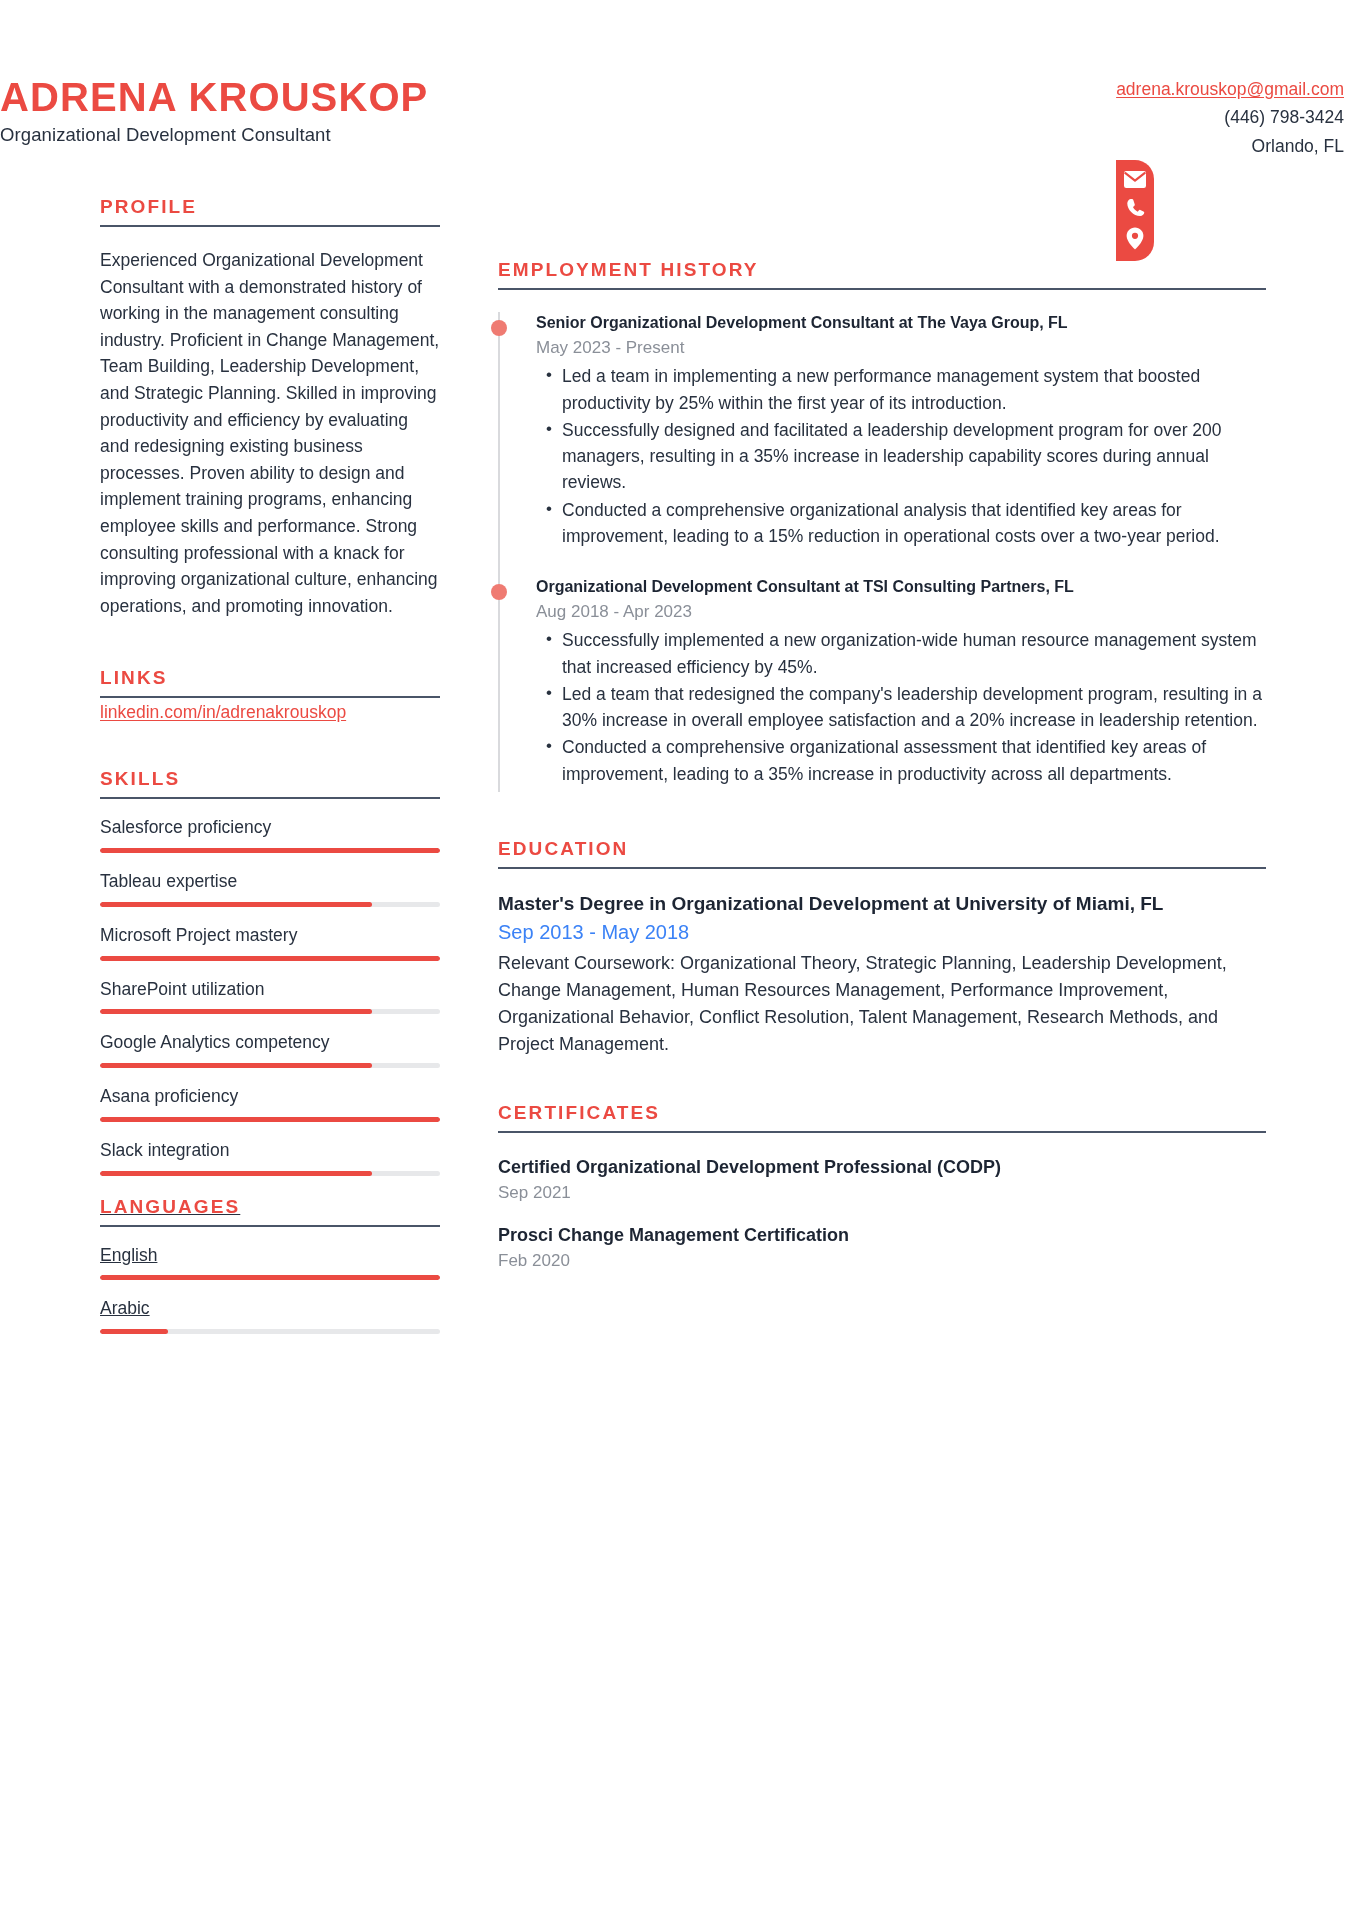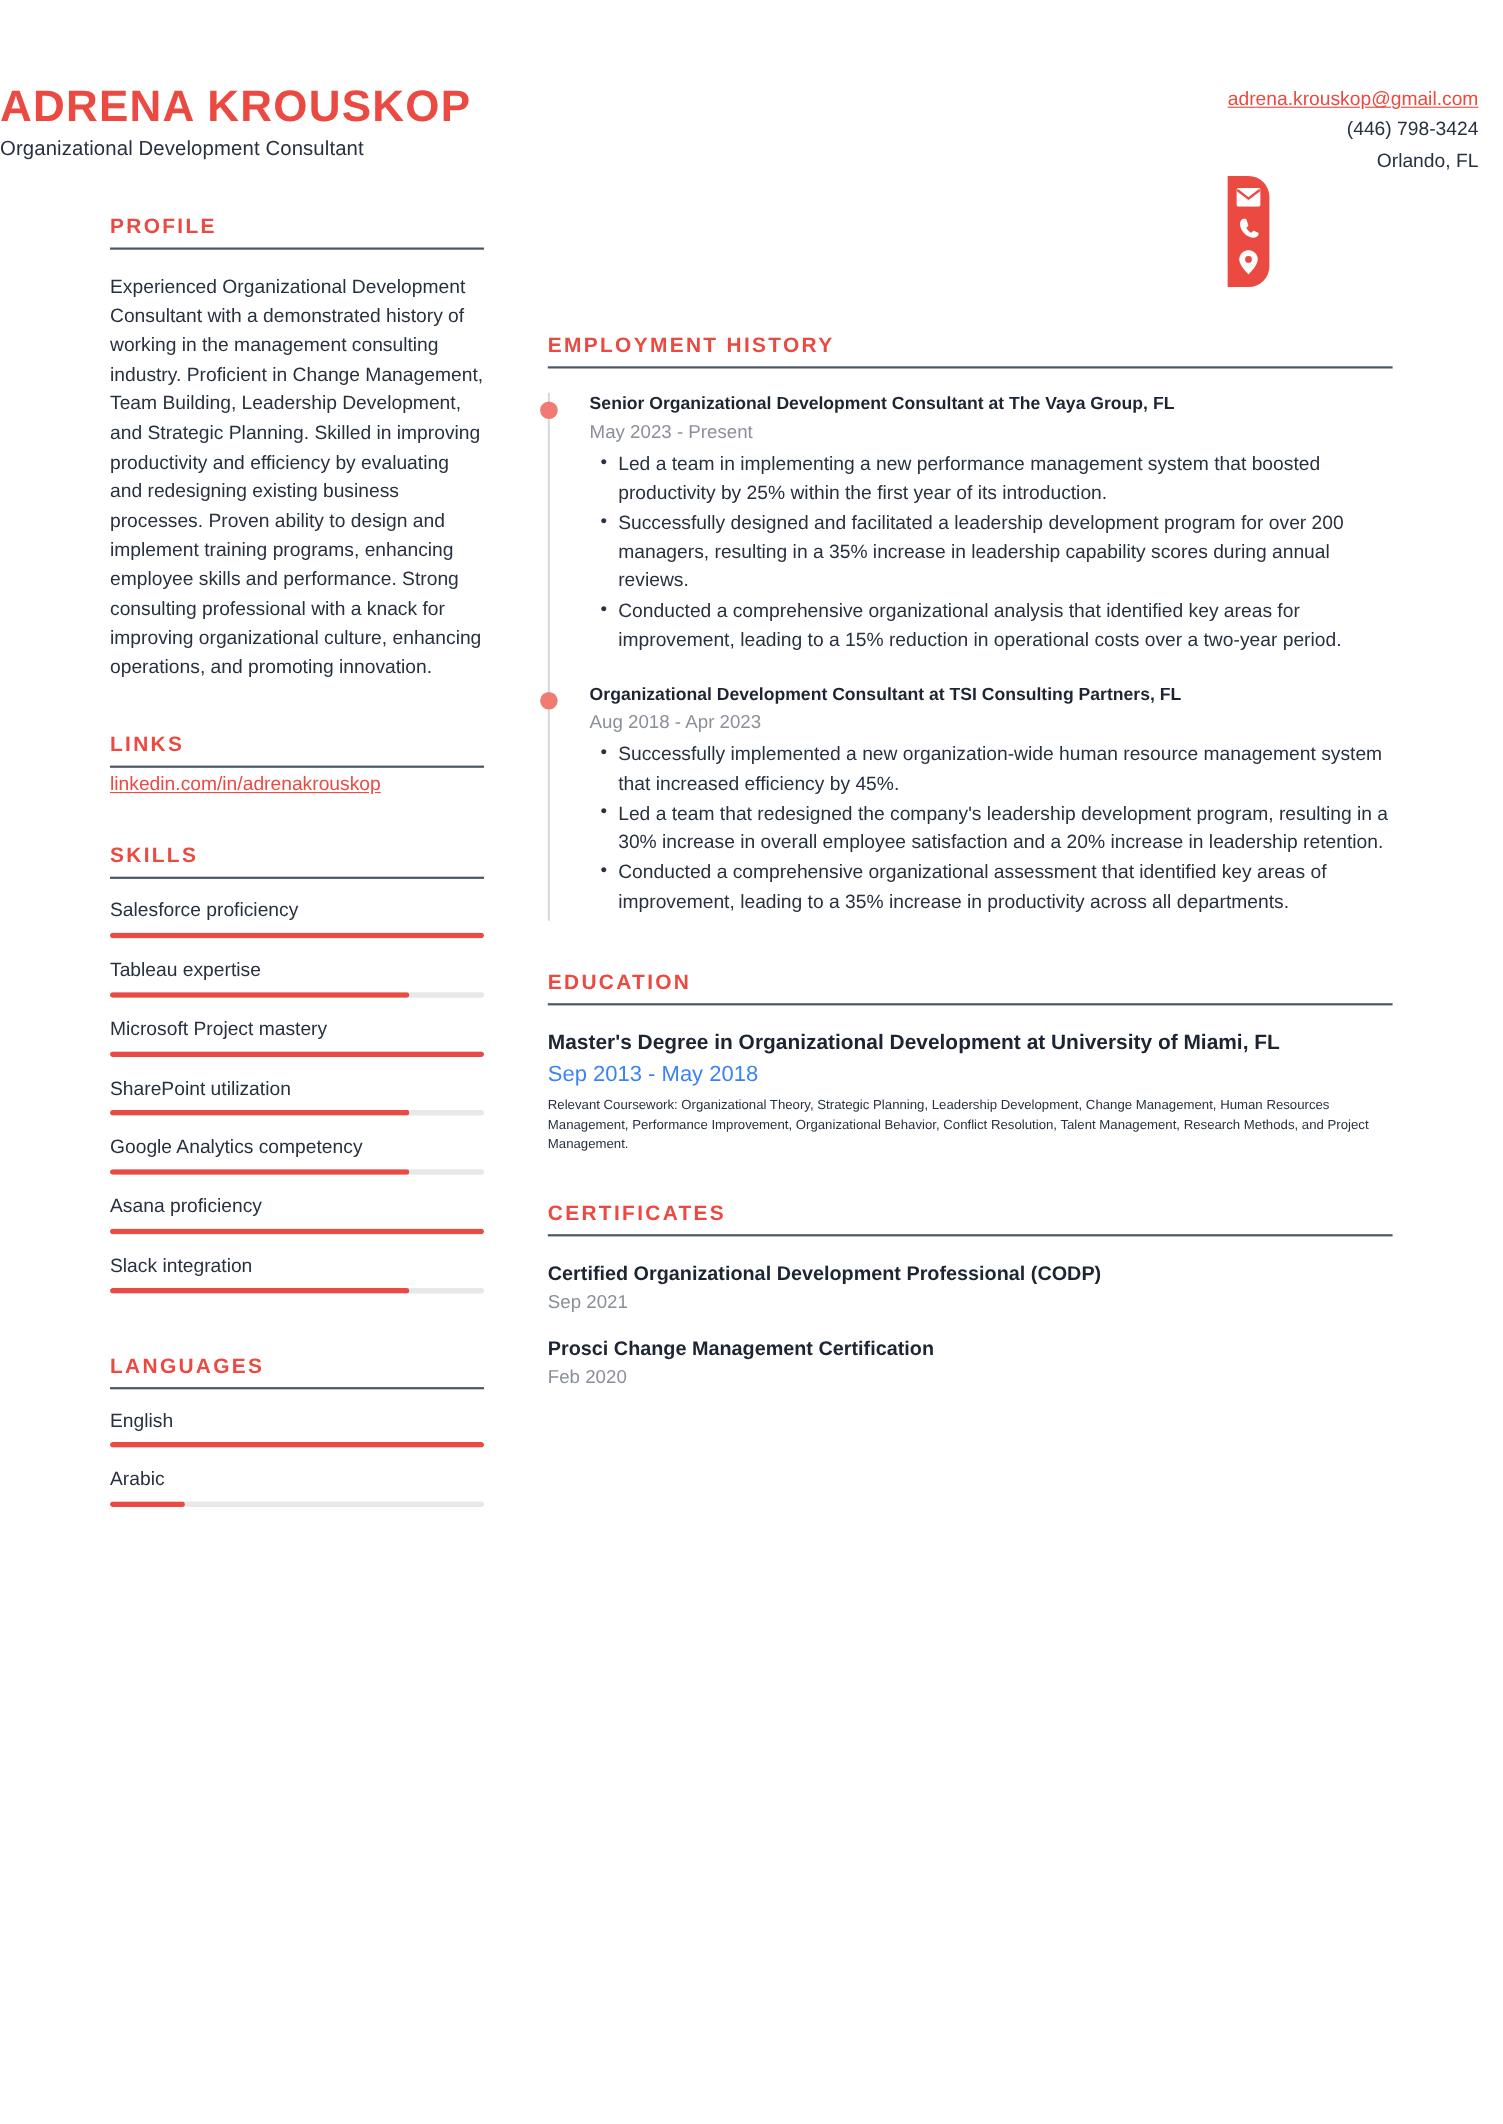--- a/index.html
+++ b/index.html
@@ -195,42 +195,42 @@
     color:#1d2533;
     line-height:1.38;
   }
   .edu-date {
     margin-top:4px;
     font-size:20px;
     color:#3b82f6;
   }
   .edu-desc {
     margin-top:6px;
-    font-size:12px;
+    font-size:18px;
     line-height:1.5;
     color:#28313f;
   }
 
   .cert-block { margin-top:22px; }
   .cert-block.second { margin-top:20px; }
   .cert-name {
     font-size:18px;
     font-weight:bold;
     color:#1d2533;
     line-height:1.38;
   }
   .cert-date {
     margin-top:3px;
     font-size:17px;
     color:#8a8f98;
   }
 
   .sp-links { margin-top:48px; }
   .sp-skills { margin-top:45px; }
-  .sp-langs { margin-top:56px; }
+  .sp-langs { margin-top:20px;text-decoration:underline; }
   .sp-edu { margin-top:46px; }
   .sp-cert { margin-top:44px; }
 </style>
 </head>
 <body>
 
 <div class="header">
   <div class="header-inner">
 
     <div class="name-block">

